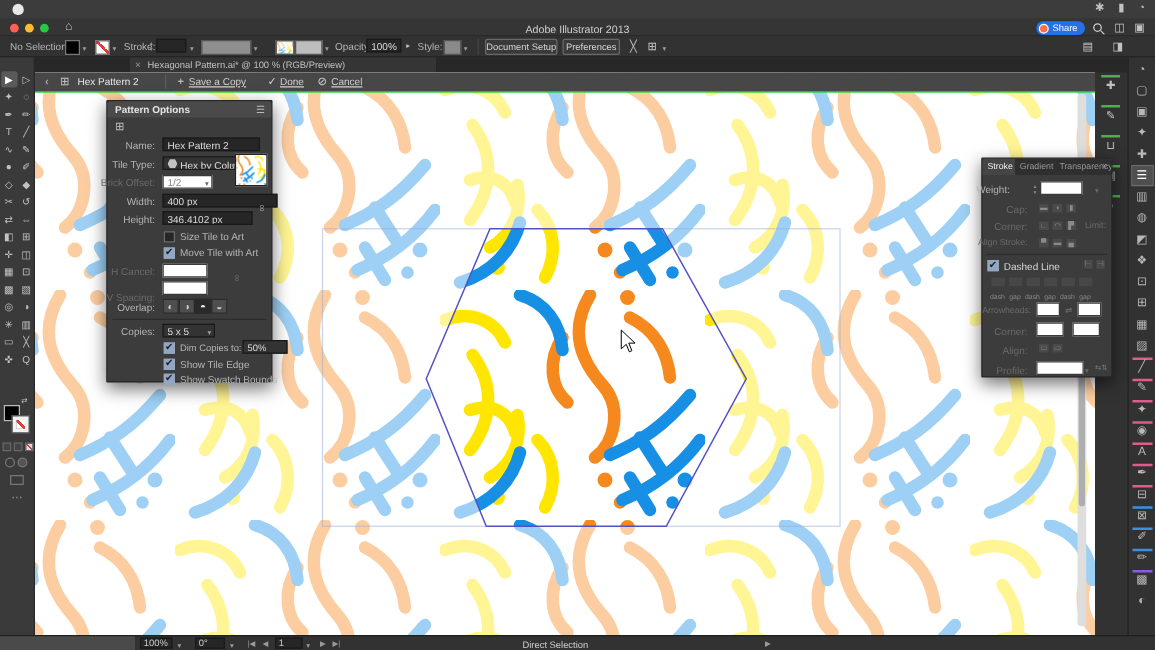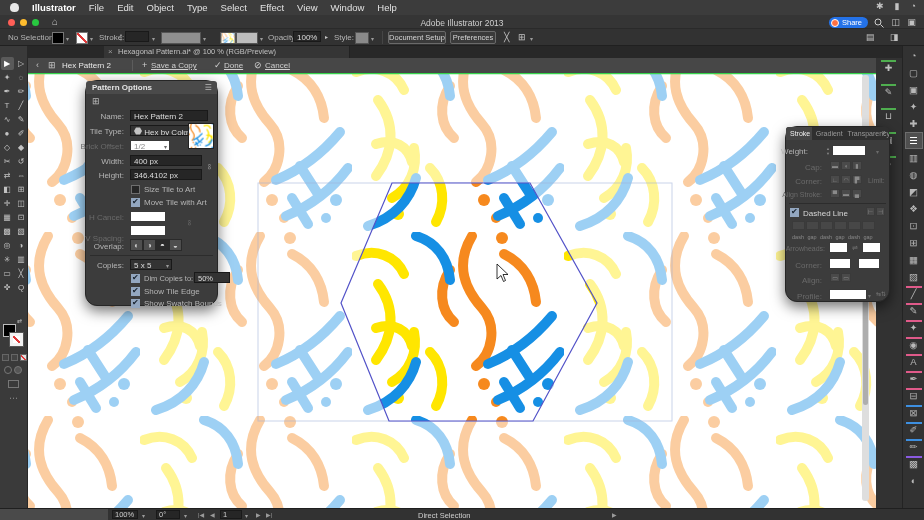--- a/index.html
+++ b/index.html
@@ -47,21 +47,21 @@
   #toolbar{left:0;top:46px;width:28px;height:462px;background:#3a3a3a;border-right:1px solid #282828;position:absolute;z-index:4}
   #tools{display:grid;grid-template-columns:14px 14px;grid-auto-rows:14px;padding-top:10px;justify-items:center;align-items:center}
   #tools .tool{width:13px;height:13px;display:flex;align-items:center;justify-content:center;font-size:8px;color:#c2c2c2}
   #tools .tool.active{background:#5a5a5a;border-radius:2px;color:#fff}
   .fillsq{position:absolute;left:3px;top:278px;width:13px;height:13px;background:#000;border:1px solid #bbb}
   .strokesq{position:absolute;left:10px;top:287px;width:13px;height:13px;border:3px solid #f2f2f2;background:linear-gradient(45deg,#fff 40%,#e03a3a 40%,#e03a3a 60%,#fff 60%);outline:1px solid #555}
   .modes{position:absolute;left:2px;top:308px;display:flex;gap:2px}
   .modes span{width:7px;height:7px;border:1px solid #666;background:#444;display:inline-block}
   .modes .none{background:linear-gradient(45deg,#ddd 40%,#e03a3a 40%,#e03a3a 60%,#ddd 60%)}
   
-  .panel{position:absolute;background:#3c3c3c;border:1px solid #262626;border-radius:12px;box-shadow:0 5px 14px rgba(0,0,0,.55);z-index:6}
+  .panel{position:absolute;background:#3c3c3c;border:1px solid #262626;border-radius:1px;box-shadow:0 5px 14px rgba(0,0,0,.55);z-index:6}
   .phead{position:absolute;left:0;top:0;right:0;height:13px;background:#4a4a4a;border-radius:3px 3px 0 0;font-size:8px;font-weight:bold;color:#e4e4e4;line-height:13px;padding-left:6px}
   .phead .pm{position:absolute;right:5px;top:0;font-weight:normal;color:#bbb}
   .obtn{display:inline-block;width:13px;height:12px;background:#4e4e4e;border:1px solid #2a2a2a;color:#ccc;font-size:8px;line-height:11px;text-align:center}
   .obtn.pressed{background:#2a2a2a;color:#eee}
   .hexi{display:inline-block;width:8px;height:8px;background:#c4c4c4;clip-path:polygon(25% 5%,75% 5%,100% 50%,75% 95%,25% 95%,0 50%)}
   .link-ic{position:absolute;color:#999;font-size:8px;transform:rotate(90deg)}
   
   #strokepanel .tabs{position:absolute;left:0;top:0;right:0;height:13px;background:#2f2f2f;border-radius:3px 3px 0 0;display:flex;font-size:7px;line-height:13px}
   #strokepanel .tab{padding:0 4px;color:#999;white-space:nowrap;overflow:hidden}
   #strokepanel .tab.active{background:#454545;color:#f0f0f0;border-radius:3px 0 0 0}
@@ -82,33 +82,20 @@
   #statusbar{left:0;top:508px;width:924px;height:12px;background:#323232;border-top:1px solid #1f1f1f;position:absolute;z-index:6;font-size:7.5px}
   #statusbar .blk{position:absolute;left:0;top:0;width:108px;height:12px;background:#4a4a4a}
   #statusbar .sf{position:absolute;top:1px;height:9px;background:#262626;border:1px solid #191919;color:#ccc;line-height:8px;padding:0 2px}
   .navg{position:absolute;top:2px;color:#9a9a9a;font-size:6px}
 </style>
 </head>
 <body>
 
 <div id="menubar">
   <span class="apple"></span>
-  <span style="display:flex;gap:13px">
-
-  <span class="mi bold">Illustrator</span>
-      <span class="mi">File</span>
-      <span class="mi">Edit</span>
-      <span class="mi">Object</span>
-      <span class="mi">Type</span>
-      <span class="mi">Select</span>
-      <span class="mi">Effect</span>
-      <span class="mi">View</span>
-      <span class="mi">Window</span>
-      <span class="mi">Help</span>
-    </span>
   <span id="mb-right">
 
   <span class="ic">✱</span>
       <span class="ic">▮</span>
       <span class="ic">◔</span>
     </span>
 </div>
 
 <div id="titlebar">
   <span class="tl" style="left:8px;background:#ff5f57"></span>
@@ -372,21 +359,21 @@
   <span class="fld" style="left:44px;top:44px;width:62px;background:#333"><span class="hexi"></span> <span>Hex by Column</span></span>
   <span class="abs caret" style="left:99px;top:47px">▾</span>
   <span class="abs" style="right:3px;top:42px;width:26px;height:26px;border:1px solid #222;background:#fff"><svg width="24" height="24" viewBox="0 0 184 184">
         <rect width="184" height="184" fill="#fff"></rect>
         <rect width="184" height="184" fill="url(#pat)"></rect>
       </svg></span>
   <span class="lb dis" style="right:93px;top:61px">Brick Offset:</span>
   <span class="fld dis" style="left:44px;top:59px;width:40px">1/2</span>
   <span class="abs caret" style="left:78px;top:62px;color:#6a6a6a">▾</span>
   <span class="lb" style="right:93px;top:76px">Width:</span>
-  <span class="fld" style="left:44px;top:74px;width:72px">400 px</span>
+  <span class="fld" style="left:44px;top:74px;width:92px">400 px</span>
   <span class="lb" style="right:93px;top:90px">Height:</span>
   <span class="fld" style="left:44px;top:88px;width:72px">346.4102 px</span>
   <span class="link-ic" style="right:4px;top:81px">∞</span>
   <span class="cb" style="left:45px;top:104px"></span>
   <span class="lb" style="left:58px;top:104px">Size Tile to Art</span>
   <span class="cb checked" style="left:45px;top:117px"></span>
   <span class="lb" style="left:58px;top:117px">Move Tile with Art</span>
   <span class="lb dis" style="right:93px;top:132px">H Cancel:</span>
   <span class="fld dis" style="left:44px;top:130px;width:36px"></span>
   <span class="lb dis" style="right:93px;top:153px">V Spacing:</span>

